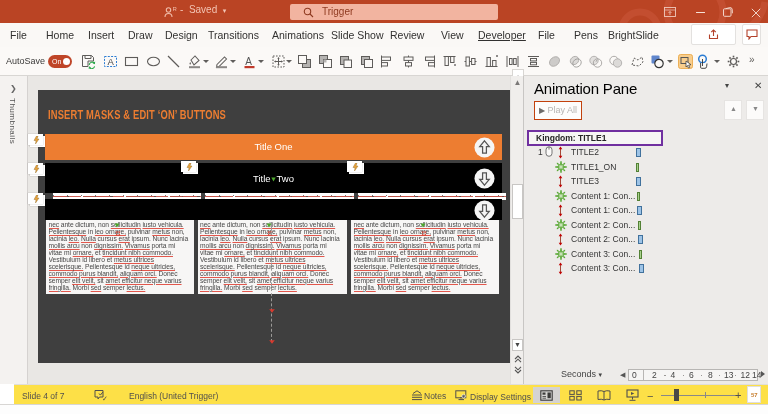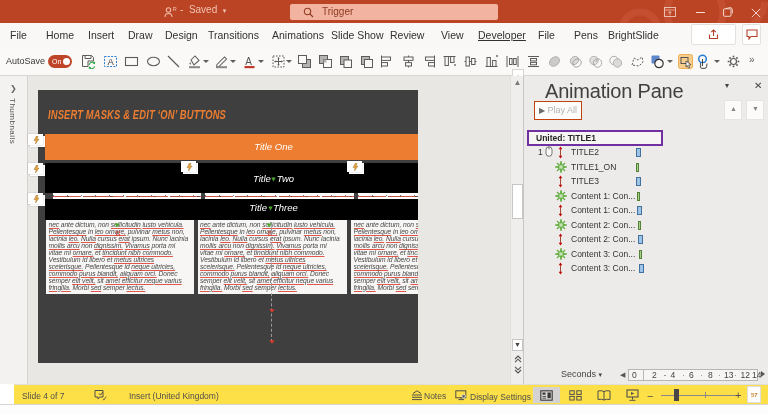--- a/index.html
+++ b/index.html
@@ -19,21 +19,21 @@
 
 
 #qat { position:absolute; left:0; top:47px; width:768px; height:29px; background:#FBF9F7; border-bottom:1px solid #D8D6D3; }
 #qat .ic { position:absolute; top:7px; }
 .caret { position:absolute; top:13px; width:0; height:0; border-left:3px solid transparent; border-right:3px solid transparent; border-top:3.5px solid #605E5C; }
 
 
 #thumbstrip { position:absolute; left:0; top:76px; width:28px; height:308px; background:#F4F2F0; border-right:1px solid #D5D2D0; }
 #thumbtext { position:absolute; left:8px; top:22px; font-size:8px; color:#555; writing-mode:vertical-rl; letter-spacing:0.5px; }
 #canvas { position:absolute; left:28px; top:76px; width:482px; height:308px; background:#E9E7E4; }
-#slide { position:absolute; left:10px; top:14px; width:380px; height:273px; background:#3F3F3F; overflow:hidden;font-style:italic; }
+#slide { position:absolute; left:10px; top:14px; width:472px; height:273px; background:#3F3F3F; overflow:hidden; }
 #heading { position:absolute; left:10px; top:17.5px; font-size:12px; font-weight:bold; color:#ED7D31; letter-spacing:0.2px; transform:scaleX(0.78); transform-origin:0 0; white-space:nowrap; }
 .bar { position:absolute; left:7px; width:457px; }
 #bar1 .bartext{top:7px;} #bar1 .circlebtn{top:2.5px;} #bar1 { top:44px; height:26px; background:#ED7D31; }
 #bar2 .bartext{top:9.5px;} #bar2 .circlebtn{top:4.5px;} #bar2 { top:73px; height:30px; background:#000; }
 #strip { position:absolute; left:7px; top:103px; height:6.5px; width:457px; }
 .stripseg { position:absolute; top:0; height:6.5px; background:#fff;
   background-image:
     repeating-linear-gradient(90deg,#C75348 0 14px,#6d4a44 14px 16px,#CE6157 16px 28px,#fff 28px 30px,#B95347 30px 42px,#865149 42px 43.5px),
     repeating-linear-gradient(90deg,#777 0 1.2px,#fff0 1.2px 14px);
   background-size:100% 1.4px,100% 1px; background-position:0 3.2px,0 2px; background-repeat:no-repeat; }
@@ -48,21 +48,21 @@
 .tag .b2 { position:absolute; left:0; top:0; width:15px; height:11px; background:#fff; box-shadow:0 0 1px rgba(0,0,0,0.35); }
 .tag svg { position:absolute; left:4.5px; top:2px; }
 
 
 #vscroll { position:absolute; left:510px; top:76px; width:13px; height:308px; background:#F0EEEC; border-left:1px solid #E2E0DE; }
 #vthumb { position:absolute; left:1px; top:108px; width:11px; height:35px; background:#fff; border:1px solid #C8C6C4; }
 .sarrow { position:absolute; left:0px; width:13px; text-align:center; color:#7A7877; font-size:8px; }
 
 
 #pane { position:absolute; left:523px; top:76px; width:245px; height:308px; background:#EDEBE9; border-left:1px solid #C8C6C4; }
-#panetitle { position:absolute; left:21px; top:4px; font-size:20px; color:#404040; letter-spacing:-0.2px; }
+#panetitle { position:absolute; left:10px; top:4px; font-size:15px; color:#000000; letter-spacing:-0.2px; }
 #playall { position:absolute; left:10px; top:25px; width:48px; height:19px; background:#FDFDFC; border:1px solid #c2410c; color:#B6B4B2; font-size:9px; line-height:17px; text-align:center; }
 .updownbtn { position:absolute; top:24px; width:18px; height:20px; background:#FCFBFA; border:1px solid #E6E4E2; }
 #triggerbox { position:absolute; left:3px; top:54px; width:136px; height:16px; background:#F6F5F4; border:2.5px solid #7030A0; }
 #triggertext { position:absolute; left:12px; top:57px; font-size:8.5px; font-weight:bold; color:#262626; }
 .row { position:absolute; left:0; width:245px; height:14px; font-size:8.5px; color:#333; }
 .rowtext { position:absolute; left:47px; top:1px; }
 .bluebar { position:absolute; top:2px; width:4.5px; height:9px; background:#9DC3E6; border:1px solid #41719C; }
 .greenbar { position:absolute; top:2px; width:2.5px; height:9px; background:#A9D18E; border:1px solid #538135; }
 #seconds { position:absolute; left:37px; top:293px; font-size:9px; color:#444; }
 .tlnum { position:absolute; top:294px; font-size:8.5px; color:#444; }
@@ -324,23 +324,20 @@
             <circle cx="11" cy="11" r="10.5" fill="#F5F5F5"></circle>
             <path d="M11 4 L16 10 L13 10 L13 17 L9 17 L9 10 L6 10 Z" fill="none" stroke="#555" stroke-width="1.3"></path>
           </svg>
       </div>
       <div id="strip">
         <div class="stripseg" style="left:8px;width:148px;"></div>
         <div class="stripseg" style="left:159.5px;width:149.5px;"></div>
         <div class="stripseg" style="left:313px;width:148px;"></div>
       </div>
       <div class="bar" id="bar3">
-          <div class="bartext">Title<svg width="5" height="5" viewBox="0 0 5 5" style="margin:0 0.5px;">
-              <path d="M0.3 0.5 L4.7 0.5 L2.5 4.5 Z" fill="#4EA72E"></path>
-            </svg>Three</div>
         <svg class="circlebtn" viewBox="0 0 22 22">
             <circle cx="11" cy="11" r="10.5" fill="#F5F5F5"></circle>
             <path d="M11 18 L16 12 L13 12 L13 5 L9 5 L9 12 L6 12 Z" fill="none" stroke="#555" stroke-width="1.3"></path>
           </svg>
       </div>
       <div class="col" style="left:8px;width:148px;">
           <div class="coltext" id="c1"><span>nec</span> ante dictum, non <span>sollicitudin</span> <span>iusto vehicula.</span><br><span>Pellentesque</span> in <span>leo ornare,</span> pulvinar <span>metus</span> non,<br>lacinia <span>leo.</span> <span>Nulla</span> cursus <span>erat</span> ipsum. Nunc lacinia<br><span>mollis arcu</span> non <span>dignissim.</span> <span>Vivamus</span> porta mi<br>vitae mi <span>ornare,</span> et <span>tincidunt nibh commodo.</span><br>Vestibulum id libero et <span>metus ultrices</span><br><span>scelerisque.</span> Pellentesque id <span>neque ultricies,</span><br><span>commodo purus blandit,</span> <span>aliquam orci.</span> Donec<br>semper <span>elit velit,</span> sit <span>amet efficitur neque varius</span><br><span>fringilla.</span> Morbi <span>sed</span> semper <span>lectus.</span></div>
         </div>
       <div class="col" style="left:159.5px;width:149.5px;">
           <div class="coltext" id="c2"><span>nec</span> ante dictum, non <span>sollicitudin</span> <span>iusto vehicula.</span><br><span>Pellentesque</span> in <span>leo ornare,</span> pulvinar <span>metus</span> non,<br>lacinia <span>leo.</span> <span>Nulla</span> cursus <span>erat</span> ipsum. Nunc lacinia<br><span>mollis arcu</span> non <span>dignissim.</span> <span>Vivamus</span> porta mi<br>vitae mi <span>ornare,</span> et <span>tincidunt nibh commodo.</span><br>Vestibulum id libero et <span>metus ultrices</span><br><span>scelerisque.</span> Pellentesque id <span>neque ultricies,</span><br><span>commodo purus blandit,</span> <span>aliquam orci.</span> Donec<br>semper <span>elit velit,</span> sit <span>amet efficitur neque varius</span><br><span>fringilla.</span> Morbi <span>sed</span> semper <span>lectus.</span></div>
@@ -431,21 +428,21 @@
     <div style="position:absolute;left:201px;top:5px;color:#444;font-size:8px;">▾</div>
     <div style="position:absolute;left:230px;top:4px;color:#444;font-size:10px;">✕</div>
     <div id="playall"><span style="color:#6d6b69;font-size:8px;">▶</span>&nbsp;Play All</div>
     <div class="updownbtn" style="left:200px;">
         <span style="position:absolute;left:5px;top:4px;color:#888;font-size:7px;">▲</span>
       </div>
     <div class="updownbtn" style="left:222px;">
         <span style="position:absolute;left:5px;top:4px;color:#888;font-size:7px;">▼</span>
       </div>
     <div id="triggerbox"></div>
-    <div id="triggertext">United: TITLE1</div>
+    <div id="triggertext">Kingdom: TITLE1</div>
     <div id="rows">
         <div class="row" style="top:70px;">
           <span style="position:absolute;left:14px;top:1px;">1</span>
           <span style="position:absolute;left:21px;top:0px;"><svg width="8" height="11" viewBox="0 0 8 11">
               <rect x="1" y="0.8" width="6" height="9.5" rx="3" fill="#FBFAF9" stroke="#666" stroke-width="0.9"></rect>
               <line x1="4" y1="0.8" x2="4" y2="3.6" stroke="#666" stroke-width="0.9"></line>
             </svg></span>
           <span style="position:absolute;left:33px;top:0px;"><svg width="7" height="13" viewBox="0 0 7 13">
               <path d="M3.5 2 L3.5 11" stroke="#9C3522" stroke-width="0.9"></path>
               <path d="M3.5 0.5 L5.3 3.2 L1.7 3.2 Z" fill="#C00000"></path>
@@ -541,21 +538,21 @@
     <div style="position:absolute;left:237px;top:295px;width:0;height:0;border-top:3.5px solid transparent;border-bottom:3.5px solid transparent;border-left:4.5px solid #555;"></div>
   </div>
 
   <div id="statusbar">
     <span style="position:absolute;left:8px;top:6px;">Slide 4 of 7</span>
     <svg style="position:absolute;left:80px;top:4px;" width="13" height="12" viewBox="0 0 13 12">
         <path d="M1 1.5 L9 1.5 L9 8 L5.5 8 L4 10 L4 8 L1 8 Z" fill="none" stroke="#514F4D" stroke-width="1"></path>
         <path d="M5 4.5 l1.4 1.6 l2.4 -3" fill="none" stroke="#514F4D" stroke-width="1"></path>
         <text x="8" y="11.5" font-size="7" fill="#514F4D" font-family="Liberation Sans">✓</text>
       </svg>
-    <span style="position:absolute;left:115px;top:6px;">Insert (United Kingdom)</span>
+    <span style="position:absolute;left:115px;top:6px;">English (United Trigger)</span>
     <svg style="position:absolute;left:397px;top:5px;" width="12" height="11" viewBox="0 0 12 11">
         <path d="M2 3.5 L6 0.8 L10 3.5" fill="none" stroke="#514F4D" stroke-width="1"></path>
         <path d="M1 5 L11 5 M1 7.3 L11 7.3 M1 9.6 L11 9.6" stroke="#514F4D" stroke-width="1"></path>
       </svg>
     <span style="position:absolute;left:410px;top:6px;">Notes</span>
     <svg style="position:absolute;left:441px;top:5px;" width="13" height="11" viewBox="0 0 13 11">
         <rect x="0.8" y="0.8" width="10" height="7" fill="none" stroke="#514F4D" stroke-width="1"></rect>
         <path d="M3.5 9.6 L9 9.6" stroke="#514F4D" stroke-width="1"></path>
         <path d="M5 7.8 L7.5 7.8" stroke="#514F4D" stroke-width="1"></path>
         <circle cx="8.6" cy="6.3" r="2.1" fill="#F2F0EE"></circle>

